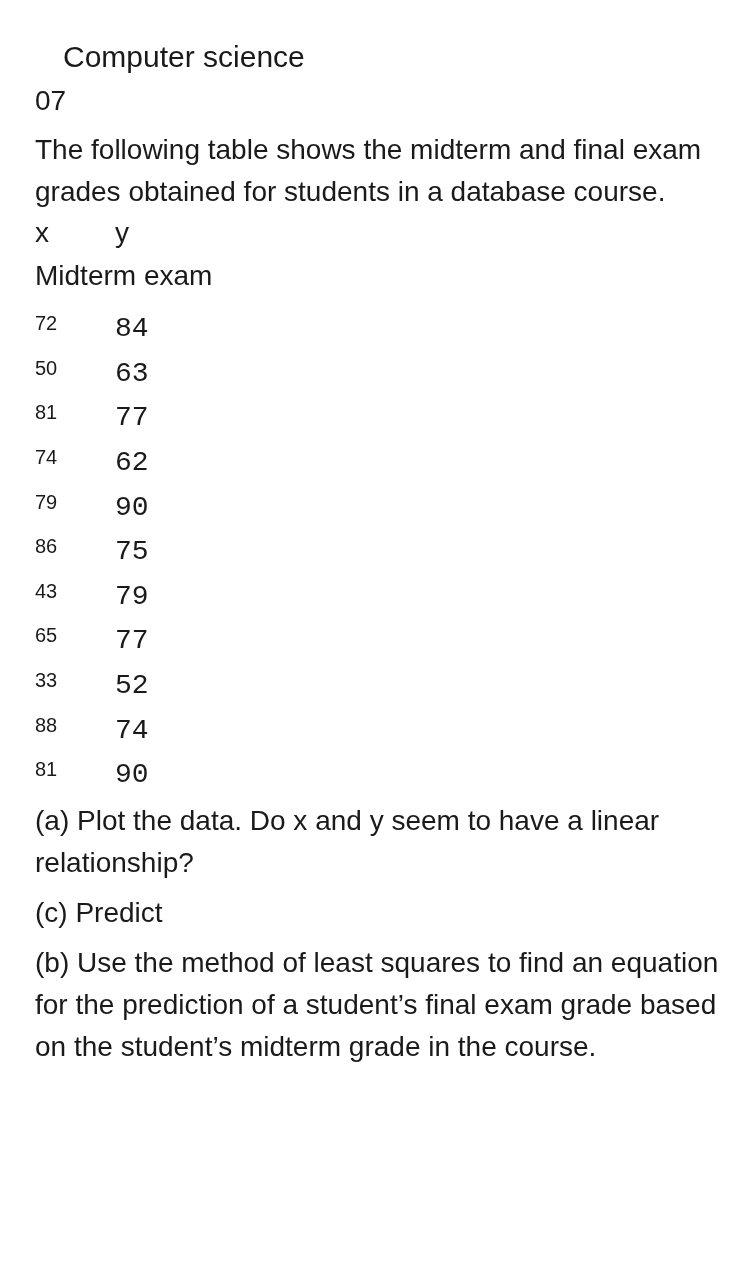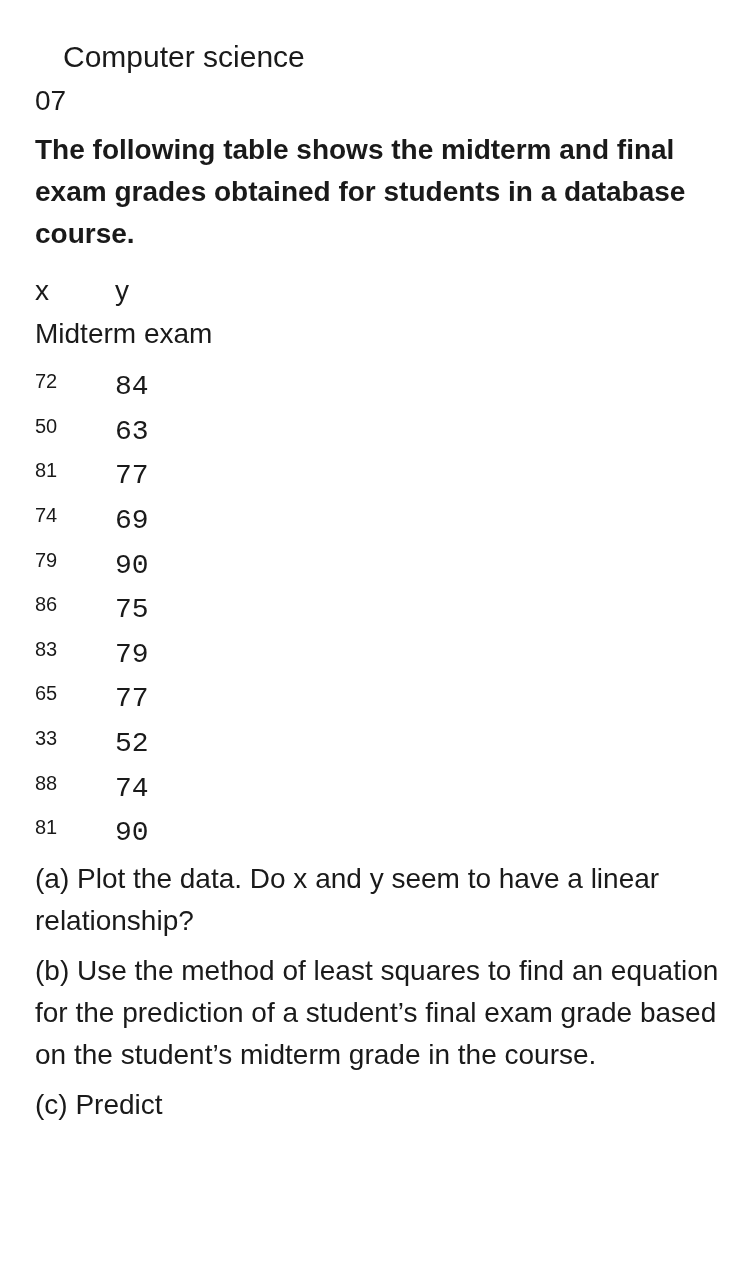--- a/index.html
+++ b/index.html
@@ -26,23 +26,22 @@
       margin-left: 28px;
     }
 
     .problem-number {
       font-size: 28px;
       margin-bottom: 8px;
     }
 
     .description {
       font-size: 28px;
-      margin-bottom: 16px;
+      margin-bottom: 0;
       line-height: 1.5;
-      font-weight: bold;
     }
 
     .xy-label-row {
       display: flex;
       margin-bottom: 2px;
     }
 
     .xy-x {
       width: 80px;
       font-size: 28px;
@@ -118,32 +117,32 @@
     <div class="data-row">
       <div class="data-x">50</div>
       <div class="data-y">63</div>
     </div>
     <div class="data-row">
       <div class="data-x">81</div>
       <div class="data-y">77</div>
     </div>
     <div class="data-row">
       <div class="data-x">74</div>
-      <div class="data-y">69</div>
+      <div class="data-y">62</div>
     </div>
     <div class="data-row">
       <div class="data-x">79</div>
       <div class="data-y">90</div>
     </div>
     <div class="data-row">
       <div class="data-x">86</div>
       <div class="data-y">75</div>
     </div>
     <div class="data-row">
-      <div class="data-x">83</div>
+      <div class="data-x">43</div>
       <div class="data-y">79</div>
     </div>
     <div class="data-row">
       <div class="data-x">65</div>
       <div class="data-y">77</div>
     </div>
     <div class="data-row">
       <div class="data-x">33</div>
       <div class="data-y">52</div>
     </div>
@@ -152,15 +151,15 @@
       <div class="data-y">74</div>
     </div>
     <div class="data-row">
       <div class="data-x">81</div>
       <div class="data-y">90</div>
     </div>
   </div>
 
 <div class="questions">
   <div class="question-item">(a) Plot the data. Do x and y seem to have a linear relationship?</div>
+  <div class="question-item">(c) Predict</div>
   <div class="question-item">(b) Use the method of least squares to find an equation for the prediction of a student’s final exam grade based on the student’s midterm grade in the course.</div>
-  <div class="question-item">(c) Predict</div>
 </div>
 
 </body></html>

